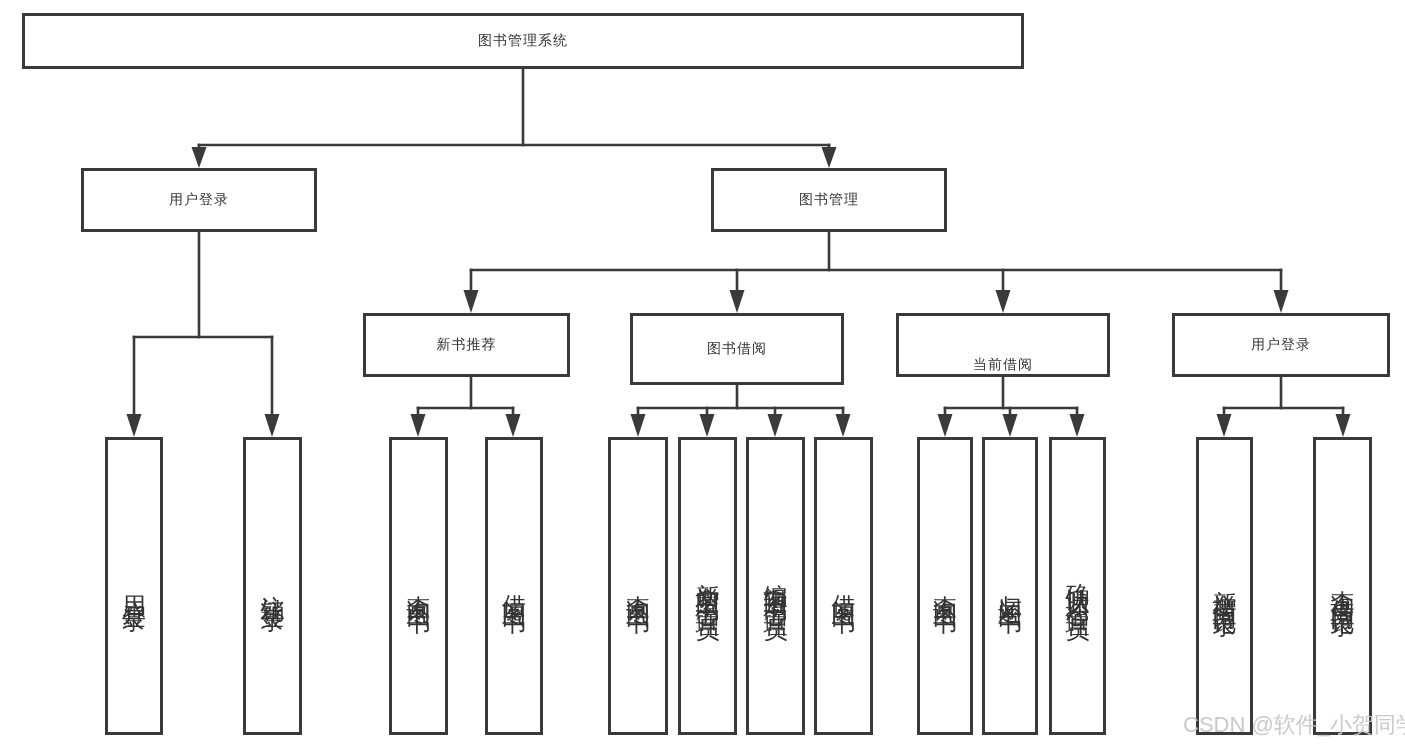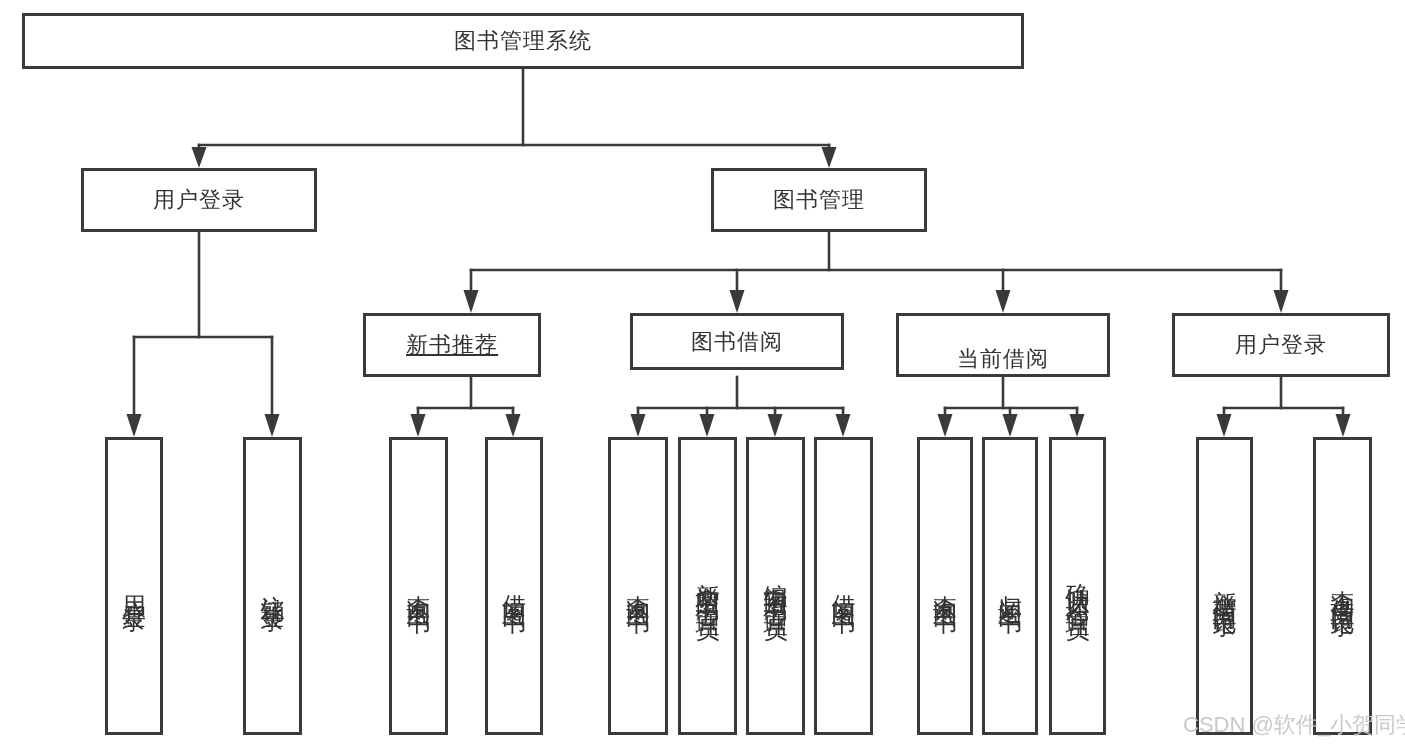--- a/index.html
+++ b/index.html
@@ -38,21 +38,21 @@
     position: absolute;
     border: 3px solid var(--line);
     background: var(--bg);
     display: flex;
     align-items: center;
     justify-content: center;
     z-index: 2;
     color: var(--text);
   }
   .node.header span {
-    font-size: 22px;
+    font-size: 14px;
     letter-spacing: 1px;
     white-space: nowrap;
   }
   .node.leaf span {
     writing-mode: vertical-rl;
     text-orientation: mixed;
     font-size: 24px;
     letter-spacing: 5px;
     line-height: 1;
     white-space: nowrap;
@@ -136,28 +136,28 @@
     <polygon points="1335.5,414 1350.5,414 1343,437"></polygon>
   </svg>
 
   <div class="node header" style="left:22px; top:13px; width:1002px; height:56px;">
     <span>图书管理系统</span>
   </div>
 
   <div class="node header" style="left:81px; top:168px; width:236px; height:64px;">
     <span>用户登录</span>
   </div>
-  <div class="node header" style="left:711px; top:168px; width:216px; height:64px;">
+  <div class="node header" style="left:711px; top:168px; width:236px; height:64px;">
     <span>图书管理</span>
   </div>
 
-  <div class="node header" style="left:363px; top:313px; width:178px; height:64px;text-decoration:underline;">
+  <div class="node header" style="left:363px; top:313px; width:207px; height:64px;">
     <span>新书推荐</span>
   </div>
-  <div class="node header" style="left:630px; top:313px; width:214px; height:57px;">
+  <div class="node header" style="left:630px; top:313px; width:214px; height:72px;">
     <span>图书借阅</span>
   </div>
   <div class="node header" style="left:896px; top:313px; width:214px; height:64px;align-items:flex-end;">
     <span>当前借阅</span>
   </div>
   <div class="node header" style="left:1172px; top:313px; width:218px; height:64px;">
     <span>用户登录</span>
   </div>
 
   <div class="node leaf" style="left:105px; top:437px; width:58px; height:298px;">

